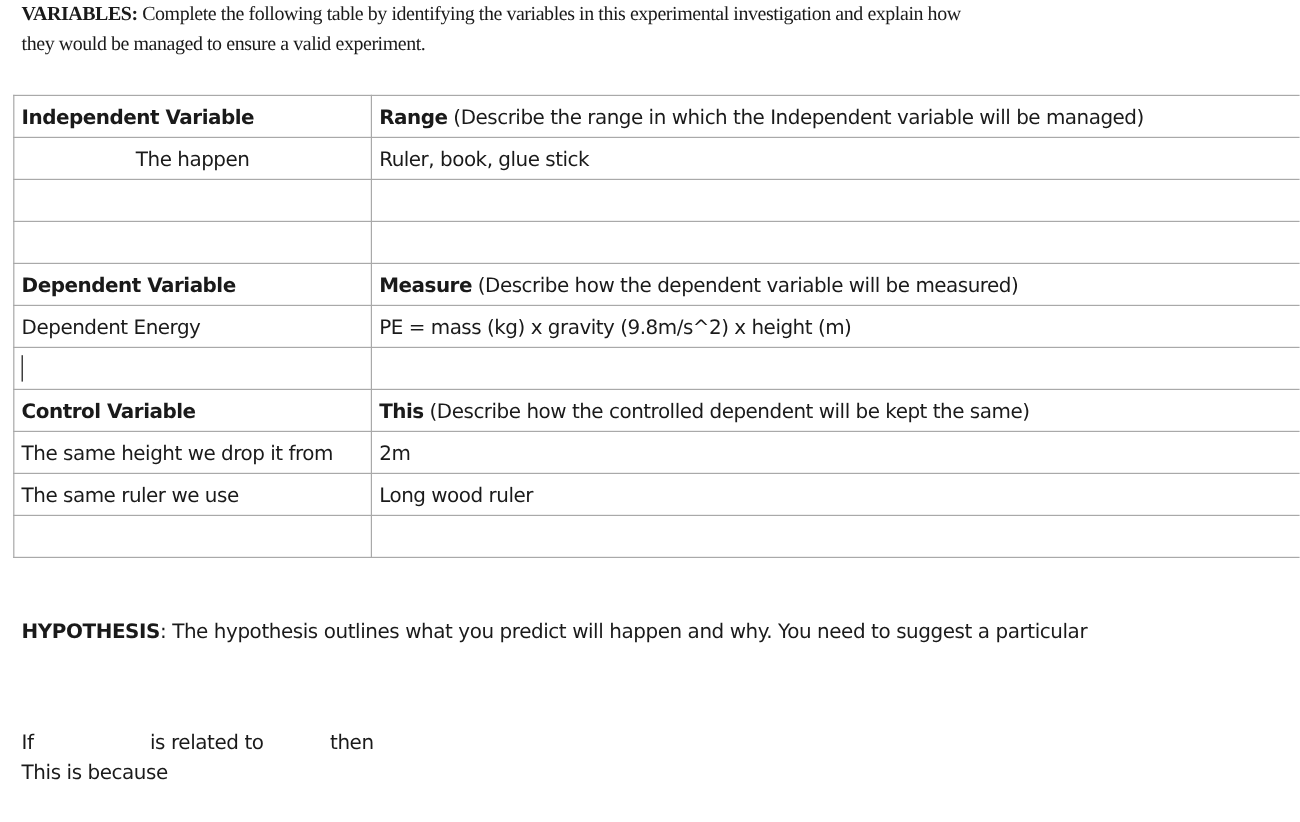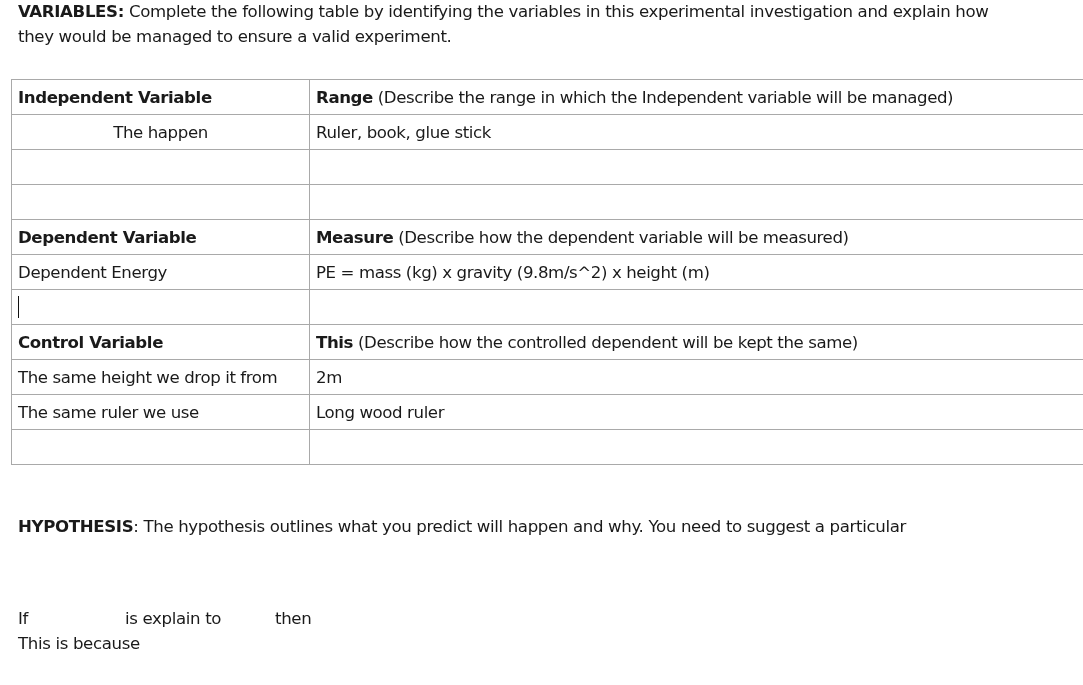--- a/index.html
+++ b/index.html
@@ -17,21 +17,21 @@
     }
     .para {
       position: absolute;
       left: 18px;
       font-size: 16.6px;
       line-height: 25px;
       letter-spacing: -0.35px;
       white-space: nowrap;
     }
     .para b { font-weight: bold; }
-    #intro { top: -1px; }
+    #intro { top: -1px; font-family: Liberation Serif, serif; }
     #hypothesis { top: 514px; }
     table.vars {
       position: absolute;
       left: 11px;
       top: 79px;
       width: 1079px;
       border-collapse: collapse;
       table-layout: fixed;
     }
     table.vars td {
@@ -123,16 +123,16 @@
     </tr>
   </tbody>
 </table>
 
 <div class="para" id="hypothesis">
   <div><b>HYPOTHESIS</b><span>: The hypothesis outlines what you predict will happen and why. You need to suggest a particular</span></div>
 </div>
 
 <div class="hyp-line" id="fill-line" style="width:400px;height:25px;">
   <span class="abs" style="left:0;">If</span>
-  <span class="abs" style="left:107px;">is explain to</span>
+  <span class="abs" style="left:107px;">is related to</span>
   <span class="abs" style="left:257px;">then</span>
 </div>
 <div class="hyp-line" id="because-line">This is because</div>
 
 </body></html>

